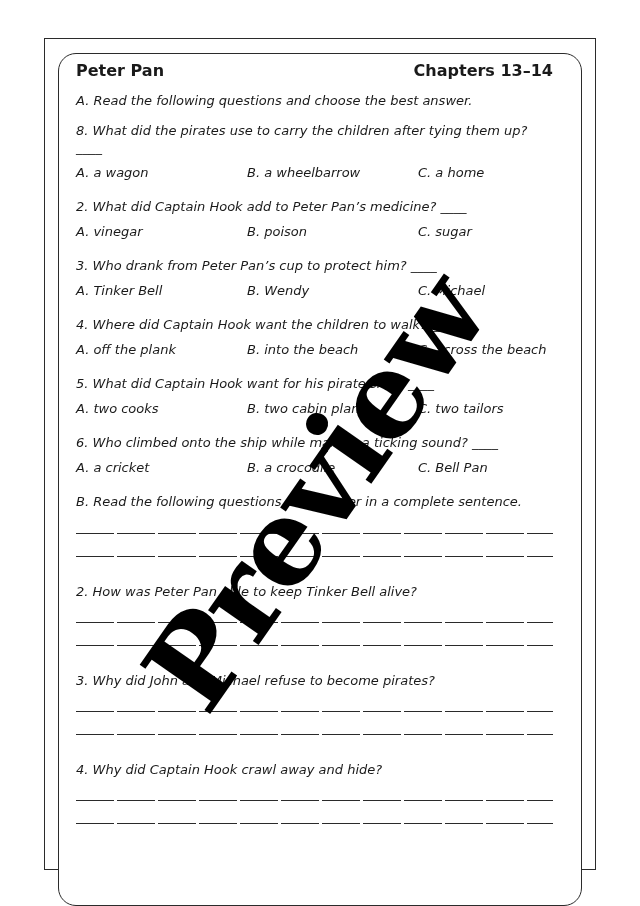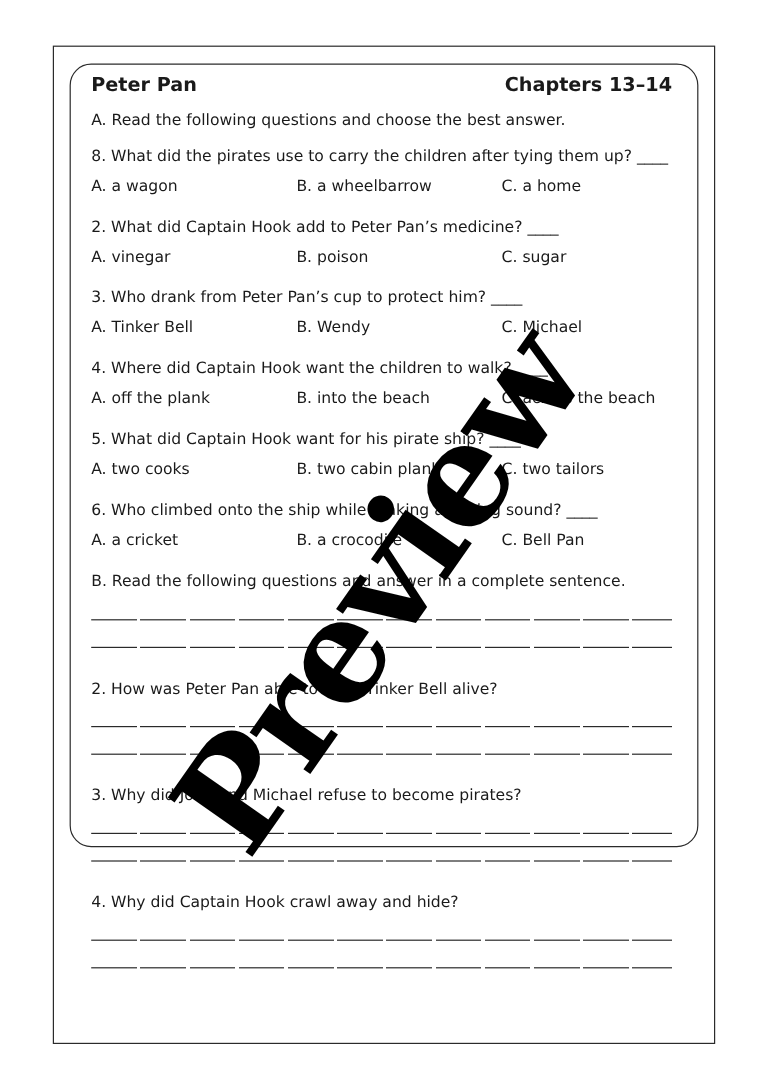--- a/index.html
+++ b/index.html
@@ -26,39 +26,40 @@
     height: 832px;
     border: 1px solid #2b2b2b;
     box-sizing: border-box;
     background: #ffffff;
   }
   .inner-box {
     position: absolute;
     left: 13px;
     top: 14px;
     width: 524px;
-    height: 653px;
+    height: 853px;
     border: 1px solid #2b2b2b;
     border-radius: 18px;
     box-sizing: border-box;
-    padding: 7px 21px 0 17px;
+    padding: 7px 28px 0 17px;
     background: #ffffff;
   }
   .header-row {
     display: flex;
     justify-content: space-between;
     align-items: baseline;
     font-size: 16px;
     font-weight: bold;
     line-height: 20px;
     margin-bottom: 11px;
   }
   .body-text {
     font-size: 13px;
     line-height: 17px;
+    font-style: italic;
   }
   .instr-a { margin-bottom: 13px; }
   .instr-b { margin-bottom: 9px; }
   .mc-block .q-text { margin-bottom: 8px; }
   .mc-block .opts {
     display: grid;
     grid-template-columns: 171px 171px 1fr;
     margin-bottom: 17px;
   }
   .open-block { margin-bottom: 26px; }

